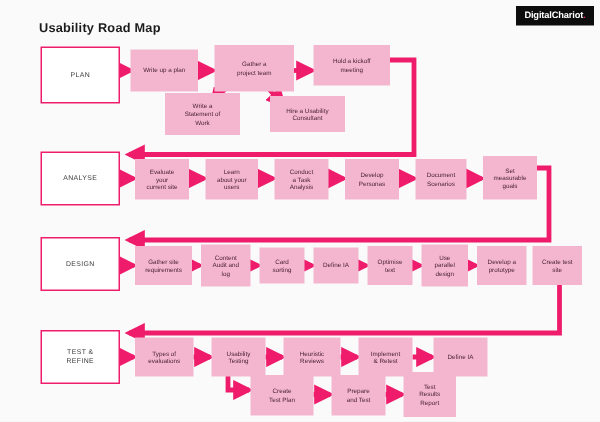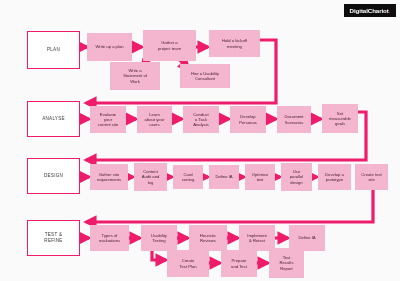--- a/index.html
+++ b/index.html
@@ -52,20 +52,21 @@
   .node span{
     font-size:4.2px;color:#4a2230;text-align:center;
     line-height:5.2px;padding:0 1px;
   }
 </style>
 </head>
 <body>
 
 <div id="canvas">
 
+  <div id="page-title">Usability Road Map</div>
 
   <div id="logo">
     <div id="logo-text"><span>DigitalChariot</span><span id="logo-dot">.</span></div>
   </div>
 
   <svg id="wires" viewBox="0 0 400 281" xmlns="http://www.w3.org/2000/svg">
     <defs>
       <marker id="ah" markerWidth="4.2" markerHeight="4.2" refX="3.3" refY="2.1" orient="auto">
         <path d="M0,0 L4.2,2.1 L0,4.2 z" fill="#ee1c6b"></path>
       </marker>

